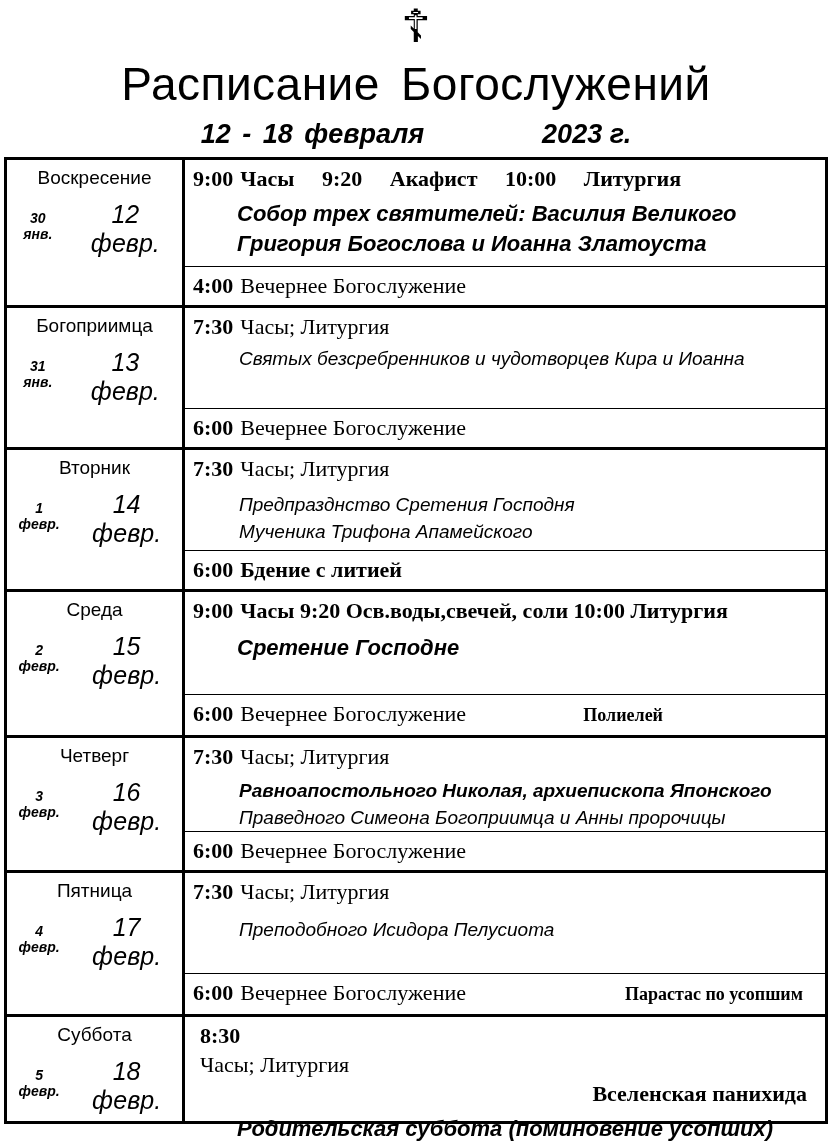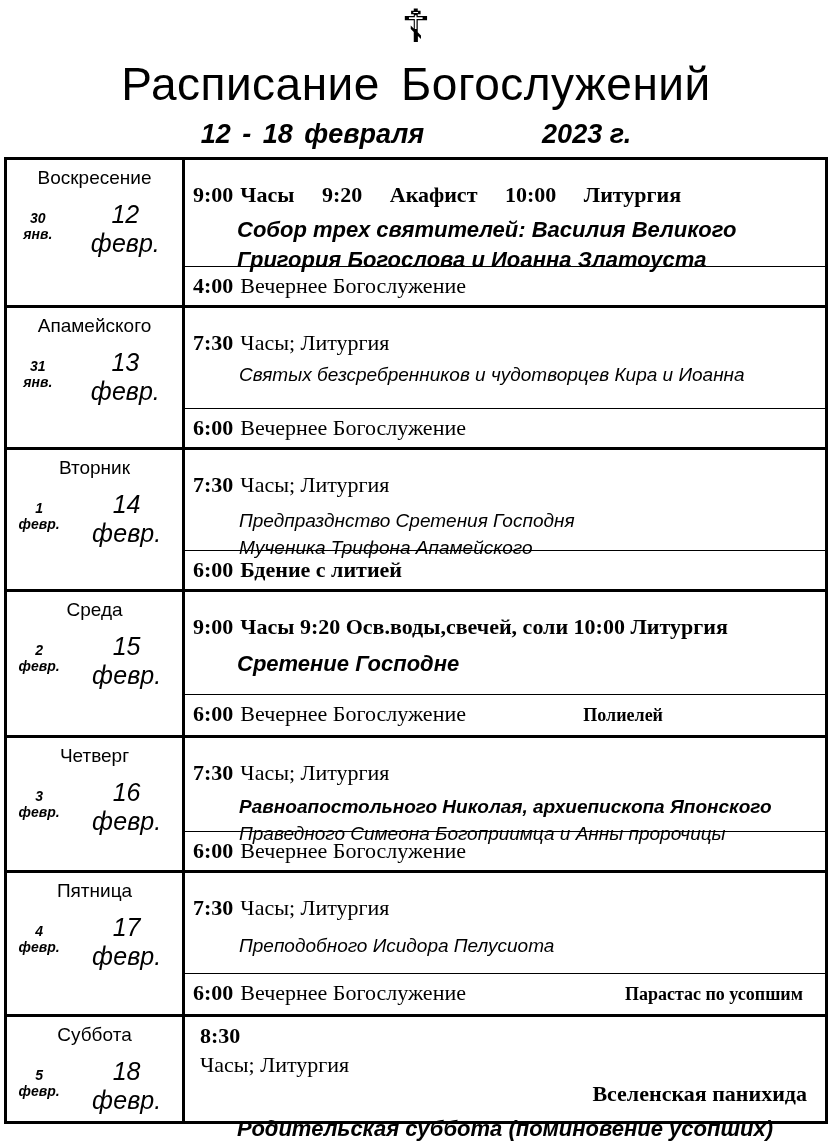--- a/index.html
+++ b/index.html
@@ -142,21 +142,20 @@
     border-top: 1px solid #000;
     padding: 4px 10px 5px 8px;
     box-sizing: border-box;
     display: flex;
     align-items: baseline;
   }
   .line {
     display: flex;
     align-items: center;
     white-space: nowrap;
-    margin-top: 16px;
   }
   .ln-serif {
     font-family: "Liberation Serif", serif;
     font-size: 22px;
     line-height: 29px;
   }
   .tm { font-weight: bold; }
   .tx { margin-left: 7px; }
   .sp-wide { word-spacing: 22px; }
 
@@ -240,21 +239,21 @@
           </div>
           <div class="svc-eve">
             <span class="ln-serif tm">4:00</span>
             <span class="ln-serif tx">Вечернее Богослужение</span>
           </div>
         </td>
       </tr>
 
       <tr>
         <td class="day-cell">
-          <div class="day-name">Апамейского</div>
+          <div class="day-name">Богоприимца</div>
           <div class="day-dates">
             <span class="day-old">31 янв.</span>
             <span class="day-new">13 февр.</span>
           </div>
         </td>
         <td class="svc-cell">
           <div class="svc-main" style="height:100px;">
             <div class="line ln-serif">
               <span class="tm">7:30</span>
               <span class="tx">Часы; Литургия</span>

